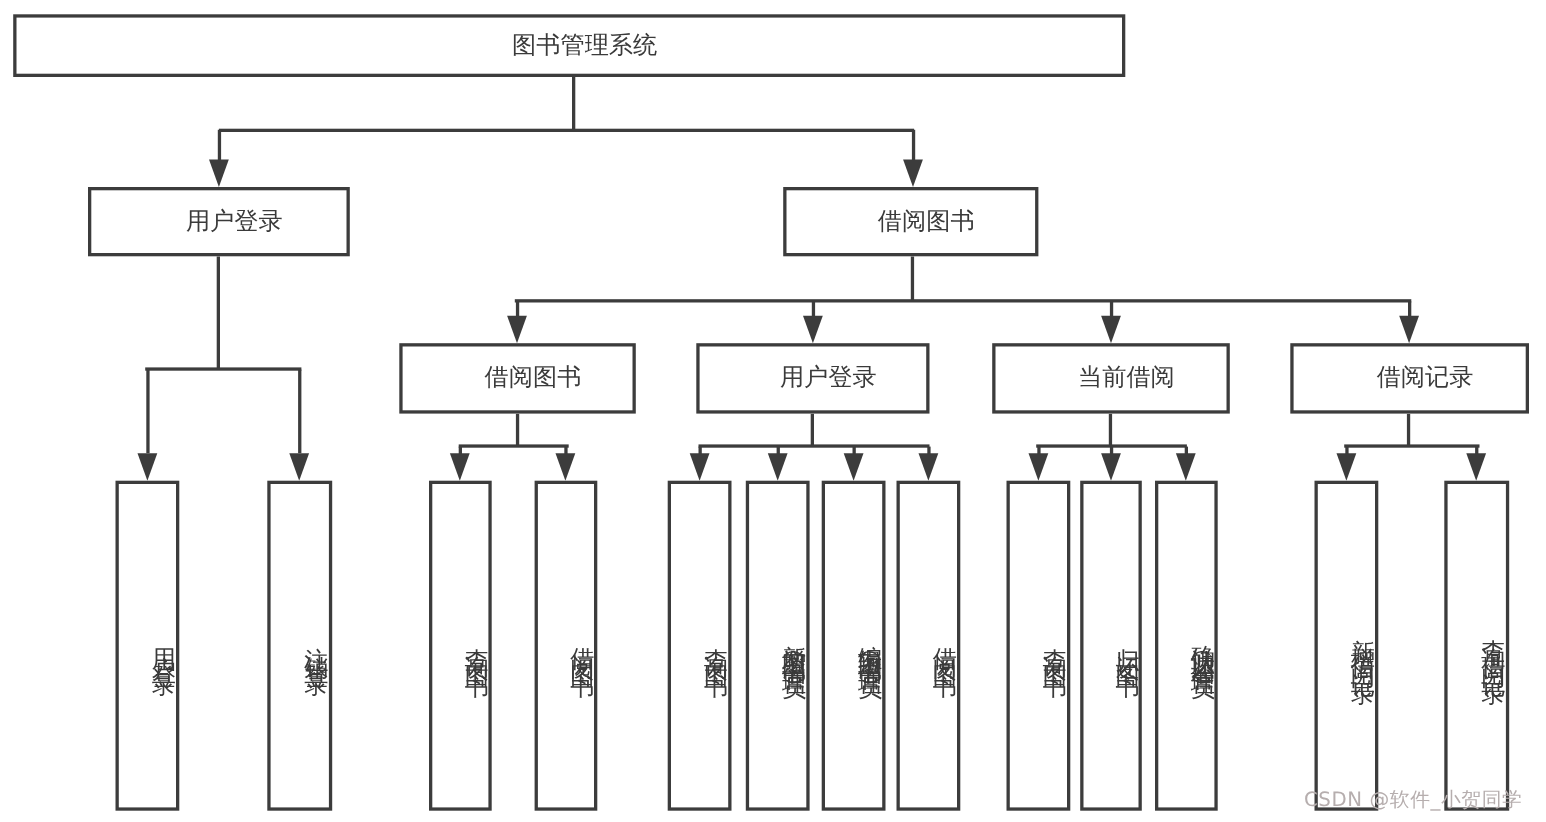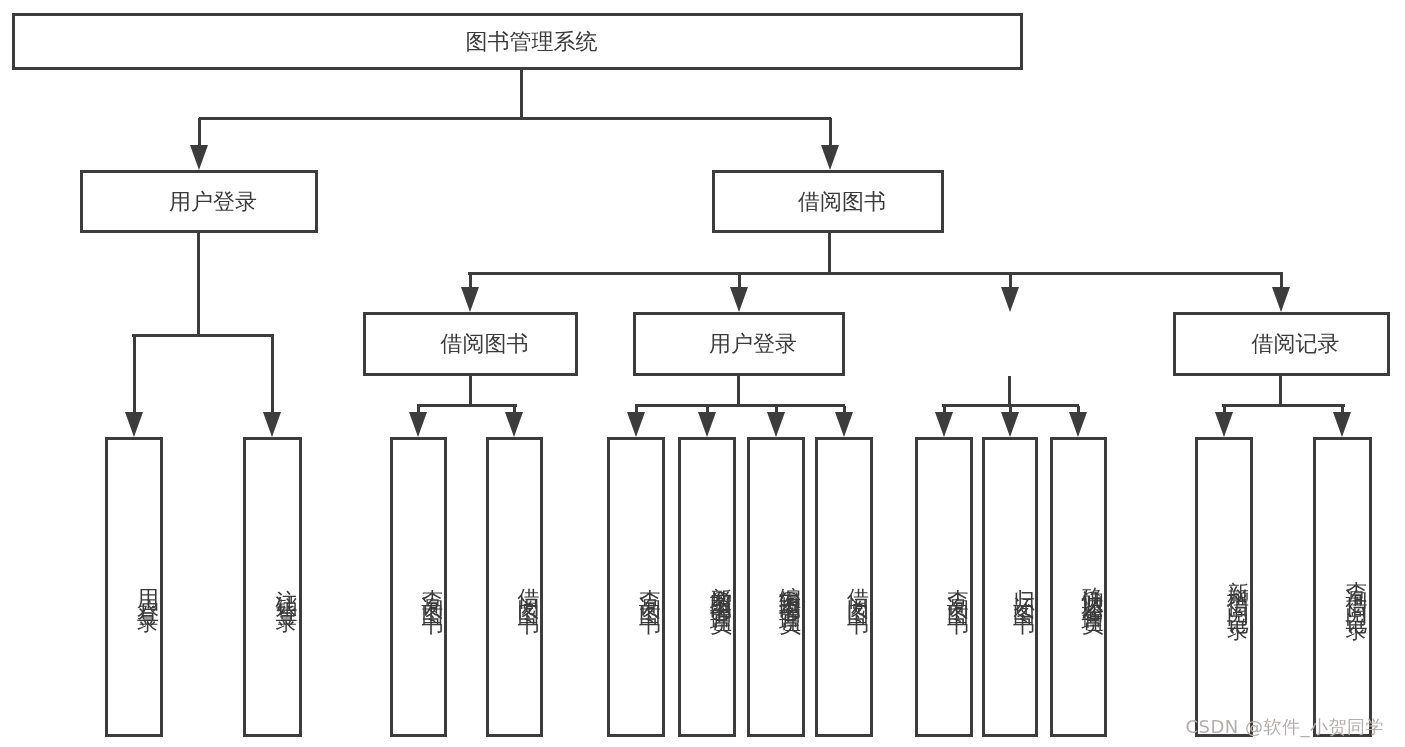--- a/index.html
+++ b/index.html
@@ -51,20 +51,23 @@
   </div>
   <div class="box h" style="left:712px;top:170px;width:232px;height:63px">
     <span>借阅图书</span>
   </div>
 
   <div class="box h" style="left:363px;top:312px;width:215px;height:64px">
     <span>借阅图书</span>
   </div>
   <div class="box h" style="left:633px;top:312px;width:212px;height:64px">
     <span>用户登录</span>
+  </div>
+  <div class="box h" style="left:902px;top:312px;width:216px;height:64px">
+    <span>当前借阅</span>
   </div>
   <div class="box h" style="left:1173px;top:312px;width:217px;height:64px">
     <span>借阅记录</span>
   </div>
 
   <div class="box v" style="left:105px;width:58px">
     <span>用户登录</span>
   </div>
   <div class="box v" style="left:243px;width:59px">
     <span>注销登录</span>

